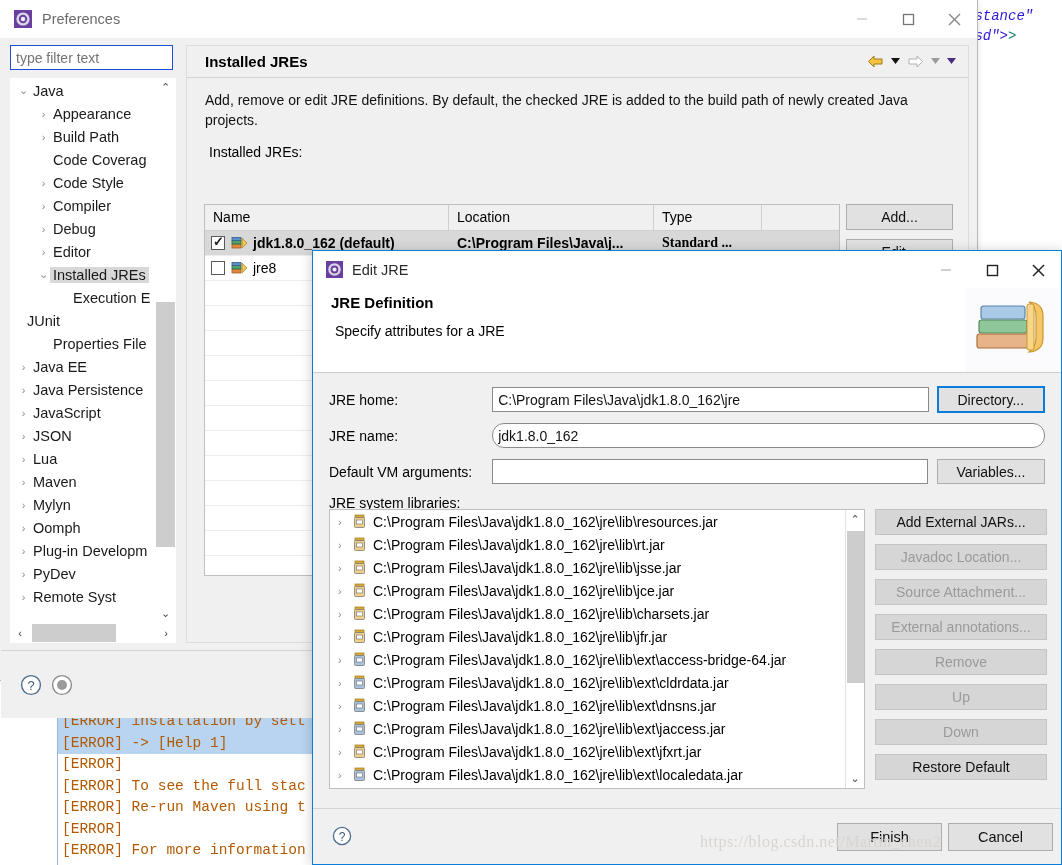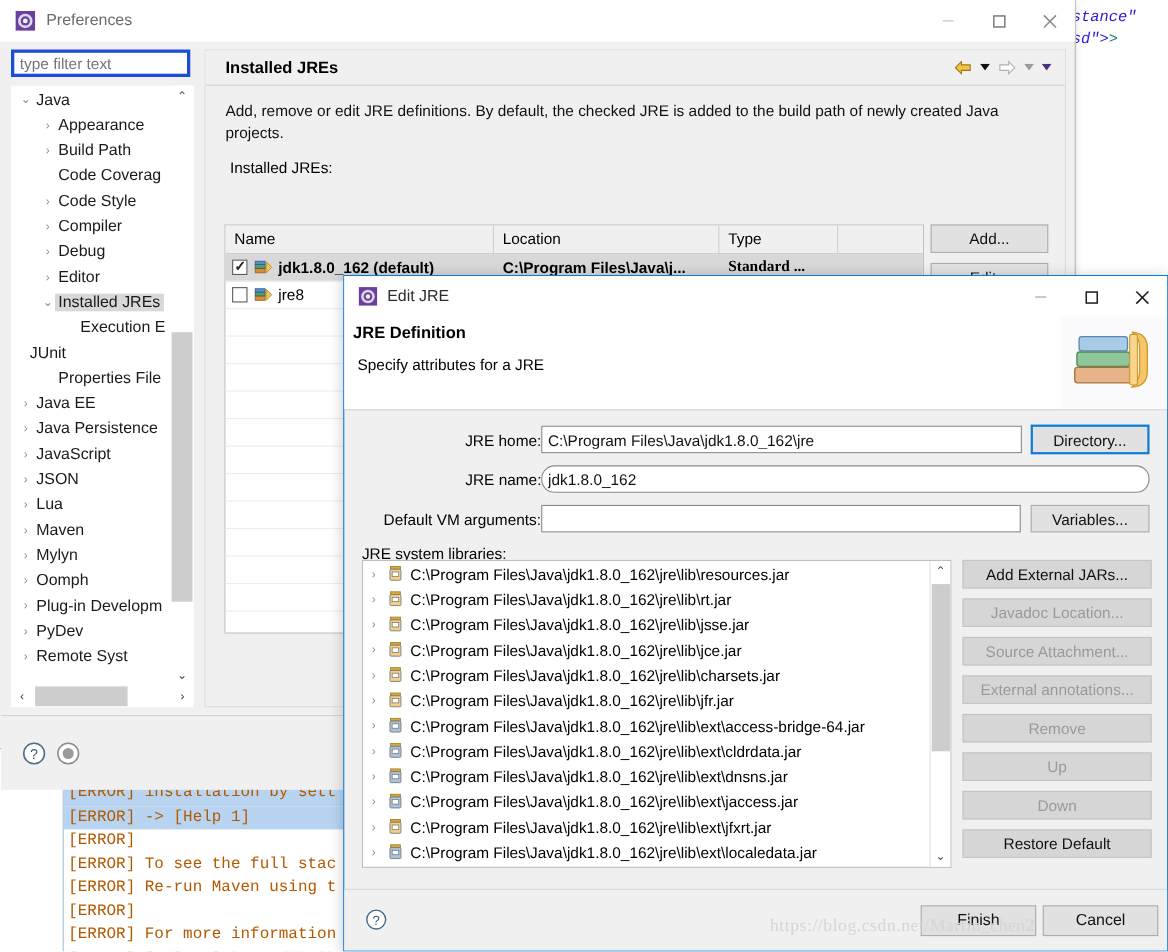--- a/index.html
+++ b/index.html
@@ -59,21 +59,21 @@
   .win-btn {
     width:46px; height:38px; display:flex; align-items:center; justify-content:center;
   }
   .win-btn svg { display:block; }
 
   .prefs-body { position:absolute; left:0; top:38px; right:0; bottom:0; }
 
   
   .filter-box {
     position:absolute; left:10px; top:7px; width:163px; height:25px;
-    border:3px solid #1d4ed8; background:#fff;
+    border:1px solid #1d4ed8; background:#fff;
     font-size:14px; color:#6d6d6d; padding:3px 5px; outline:none;
     font-family:"Liberation Sans", sans-serif;
   }
 
   
   .tree {
     position:absolute; left:10px; top:40px; width:166px; height:545px;
     background:#fff; border:1px solid #fff; overflow:hidden;
   }
   .tree-row {
@@ -132,29 +132,29 @@
 
   
   .ejre {
     position:absolute; left:312px; top:250px; width:750px; height:615px;
     background:#f0f0f0; border:1px solid #0a7ddb;
     box-shadow:0 2px 12px rgba(0,0,0,.22);
   }
   .ejre-title { height:37px; background:#fff; display:flex; align-items:center; position:relative; }
   .ejre-title-icon { width:17px; height:17px; margin-left:13px; margin-right:9px; position:relative; }
   .ejre-title-text { font-size:14.5px; color:#2b2b2b; }
-  .ejre-head { background:#fff; height:84px; position:relative; padding:0 8px; }
+  .ejre-head { background:#fff; height:84px; position:relative; padding:0 18px; }
   .ejre-h1 { font-weight:bold; font-size:15px; padding-top:6px; }
   .ejre-h2 { font-size:14px; padding-top:12px; padding-left:4px; }
   .ejre-banner { position:absolute; right:0px; top:0px; width:96px; height:84px; }
   .ejre-headsep { height:1px; background:#cdcdcd; }
 
   .frm { position:relative; padding:14px 16px 0 16px; }
   .frm-row { display:flex; align-items:center; height:25px; margin-bottom:11px; }
-  .frm-lbl { width:166px; font-size:14px;text-align:right; }
+  .frm-lbl { width:166px; font-size:14px; }
   .inp {
     height:25px; border:1px solid #8a8a8a; background:#fff; padding:2px 5px;
     font-size:14px; font-family:"Liberation Sans", sans-serif; color:#111; outline:none;
   }
   .fbtn { height:25px; background:#e1e1e1; border:1px solid #adadad; font-size:14px;
           font-family:"Liberation Sans", sans-serif; color:#111; cursor:default; }
   .fbtn.focus { border:2px solid #0a7ddb; }
   .frm-sub { font-size:14px; padding:0 16px 5px 16px; }
 
   .libs-wrap { position:absolute; left:16px; top:258px; width:536px; height:280px; background:#fff; border:1px solid #bfbfbf; overflow:hidden; }

